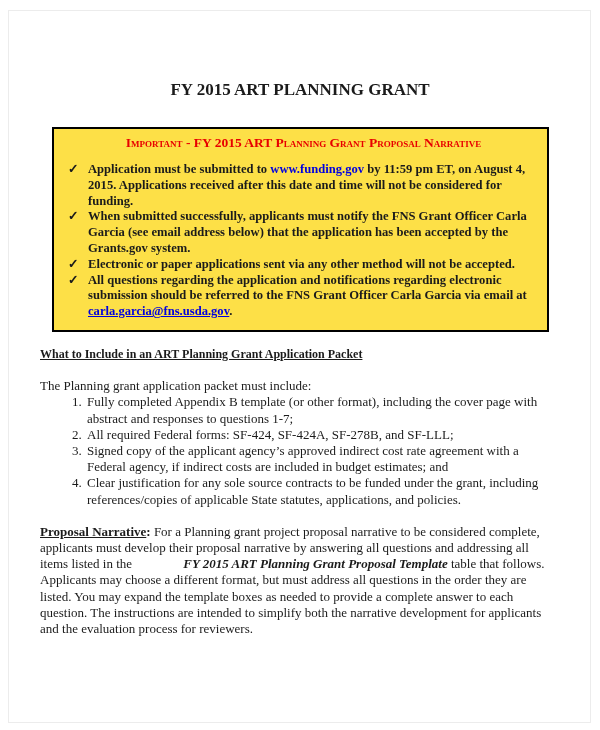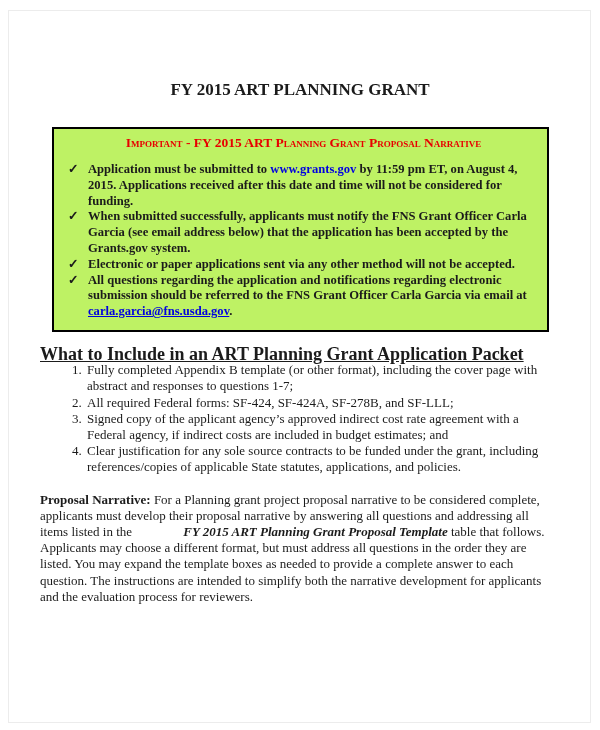--- a/index.html
+++ b/index.html
@@ -27,21 +27,21 @@
     text-align: center;
     font-weight: bold;
     font-size: 17px;
     line-height: 16px;
     margin-bottom: 29px;
   }
   .important-box {
     margin-left: 12px;
     margin-right: 11px;
     border: 2px solid #000000;
-    background: #bef264;
+    background: #fde047;
     padding: 5px 8px 10px 14px;
   }
   .important-box-header {
     text-align: center;
     color: #e80000;
     font-weight: bold;
     font-variant: small-caps;
     font-size: 13.5px;
     line-height: 17px;
     margin-bottom: 11px;
@@ -57,71 +57,72 @@
     font-weight: bold;
     color: #1b1b1b;
   }
   .bullet .btext { flex: 1 1 auto; }
   a.doclink { color: #0000e0; text-decoration: none; cursor: pointer; }
   a.doclink.underlined { text-decoration: underline; text-align: right; }
   .section-heading {
     margin-top: 14px;
     font-weight: bold;
     text-decoration: underline;
-    font-size: 18px;
+    font-size: 12px;
   }
   .intro-para { margin-top: 16px; }
   ol.packet-list {
     list-style: decimal outside;
     margin: 0 0 12px 0;
     padding-left: 45px;
   }
   ol.packet-list li { padding-left: 2px; }
   .proposal-para { margin-top: 16px; }
-  .lead-underline { font-weight: bold; }
+  .lead-underline { font-weight: bold; text-decoration: underline; }
   .lead-colon { font-weight: bold; }
   .bold-italic { font-weight: bold; font-style: italic; margin-left: 48px; }
 </style>
 </head>
 <body>
 
 <div class="page-edge"></div>
 
 <div class="content">
 
   <div class="doc-title">
     <div>FY 2015 ART PLANNING GRANT</div>
   </div>
 
   <div class="important-box">
     <div class="important-box-header">Important - FY 2015 ART Planning Grant Proposal Narrative</div>
 
     <div class="bullet">
       <span class="check">✓</span>
-      <span class="btext"><span>Application must be submitted to </span><a class="doclink">www.grants.gov</a><span> by 11:59 pm ET, on August 4, 2015. Applications received after this date and time will not be considered for funding.</span></span>
+      <span class="btext"><span>Application must be submitted to </span><a class="doclink">www.funding.gov</a><span> by 11:59 pm ET, on August 4, 2015. Applications received after this date and time will not be considered for funding.</span></span>
     </div>
 
     <div class="bullet">
       <span class="check">✓</span>
       <span class="btext">When submitted successfully, applicants must notify the FNS Grant Officer Carla Garcia (see email address below) that the application has been accepted by the Grants.gov system.</span>
     </div>
 
     <div class="bullet">
       <span class="check">✓</span>
       <span class="btext">Electronic or paper applications sent via any other method will not be accepted.</span>
     </div>
 
     <div class="bullet">
       <span class="check">✓</span>
       <span class="btext"><span>All questions regarding the application and notifications regarding electronic submission should be referred to the FNS Grant Officer Carla Garcia via email at </span><a class="doclink underlined">carla.garcia@fns.usda.gov</a><span>.</span></span>
     </div>
   </div>
 
   <div class="section-heading">What to Include in an ART Planning Grant Application Packet</div>
 
+  <p class="intro-para">The Planning grant application packet must include:</p>
 
   <ol class="packet-list">
     <li>Fully completed Appendix B template (or other format), including the cover page with abstract and responses to questions 1-7;</li>
     <li>All required Federal forms: SF-424, SF-424A, SF-278B, and SF-LLL;</li>
     <li>Signed copy of the applicant agency’s approved indirect cost rate agreement with a Federal agency, if indirect costs are included in budget estimates; and</li>
     <li>Clear justification for any sole source contracts to be funded under the grant, including references/copies of applicable State statutes, applications, and policies.</li>
   </ol>
 
   <p class="proposal-para"><span class="lead-underline">Proposal Narrative</span><span class="lead-colon">:  </span><span>For a Planning grant project proposal narrative to be considered complete, applicants must develop their proposal narrative by answering all questions and addressing all items listed in the </span><span class="bold-italic">FY 2015 ART Planning Grant Proposal Template</span><span> table that follows.  Applicants may choose a different format, but must address all questions in the order they are listed.  You may expand the template boxes as needed to provide a complete answer to each question.  The instructions are intended to simplify both the narrative development for applicants and the evaluation process for reviewers.</span></p>
 

